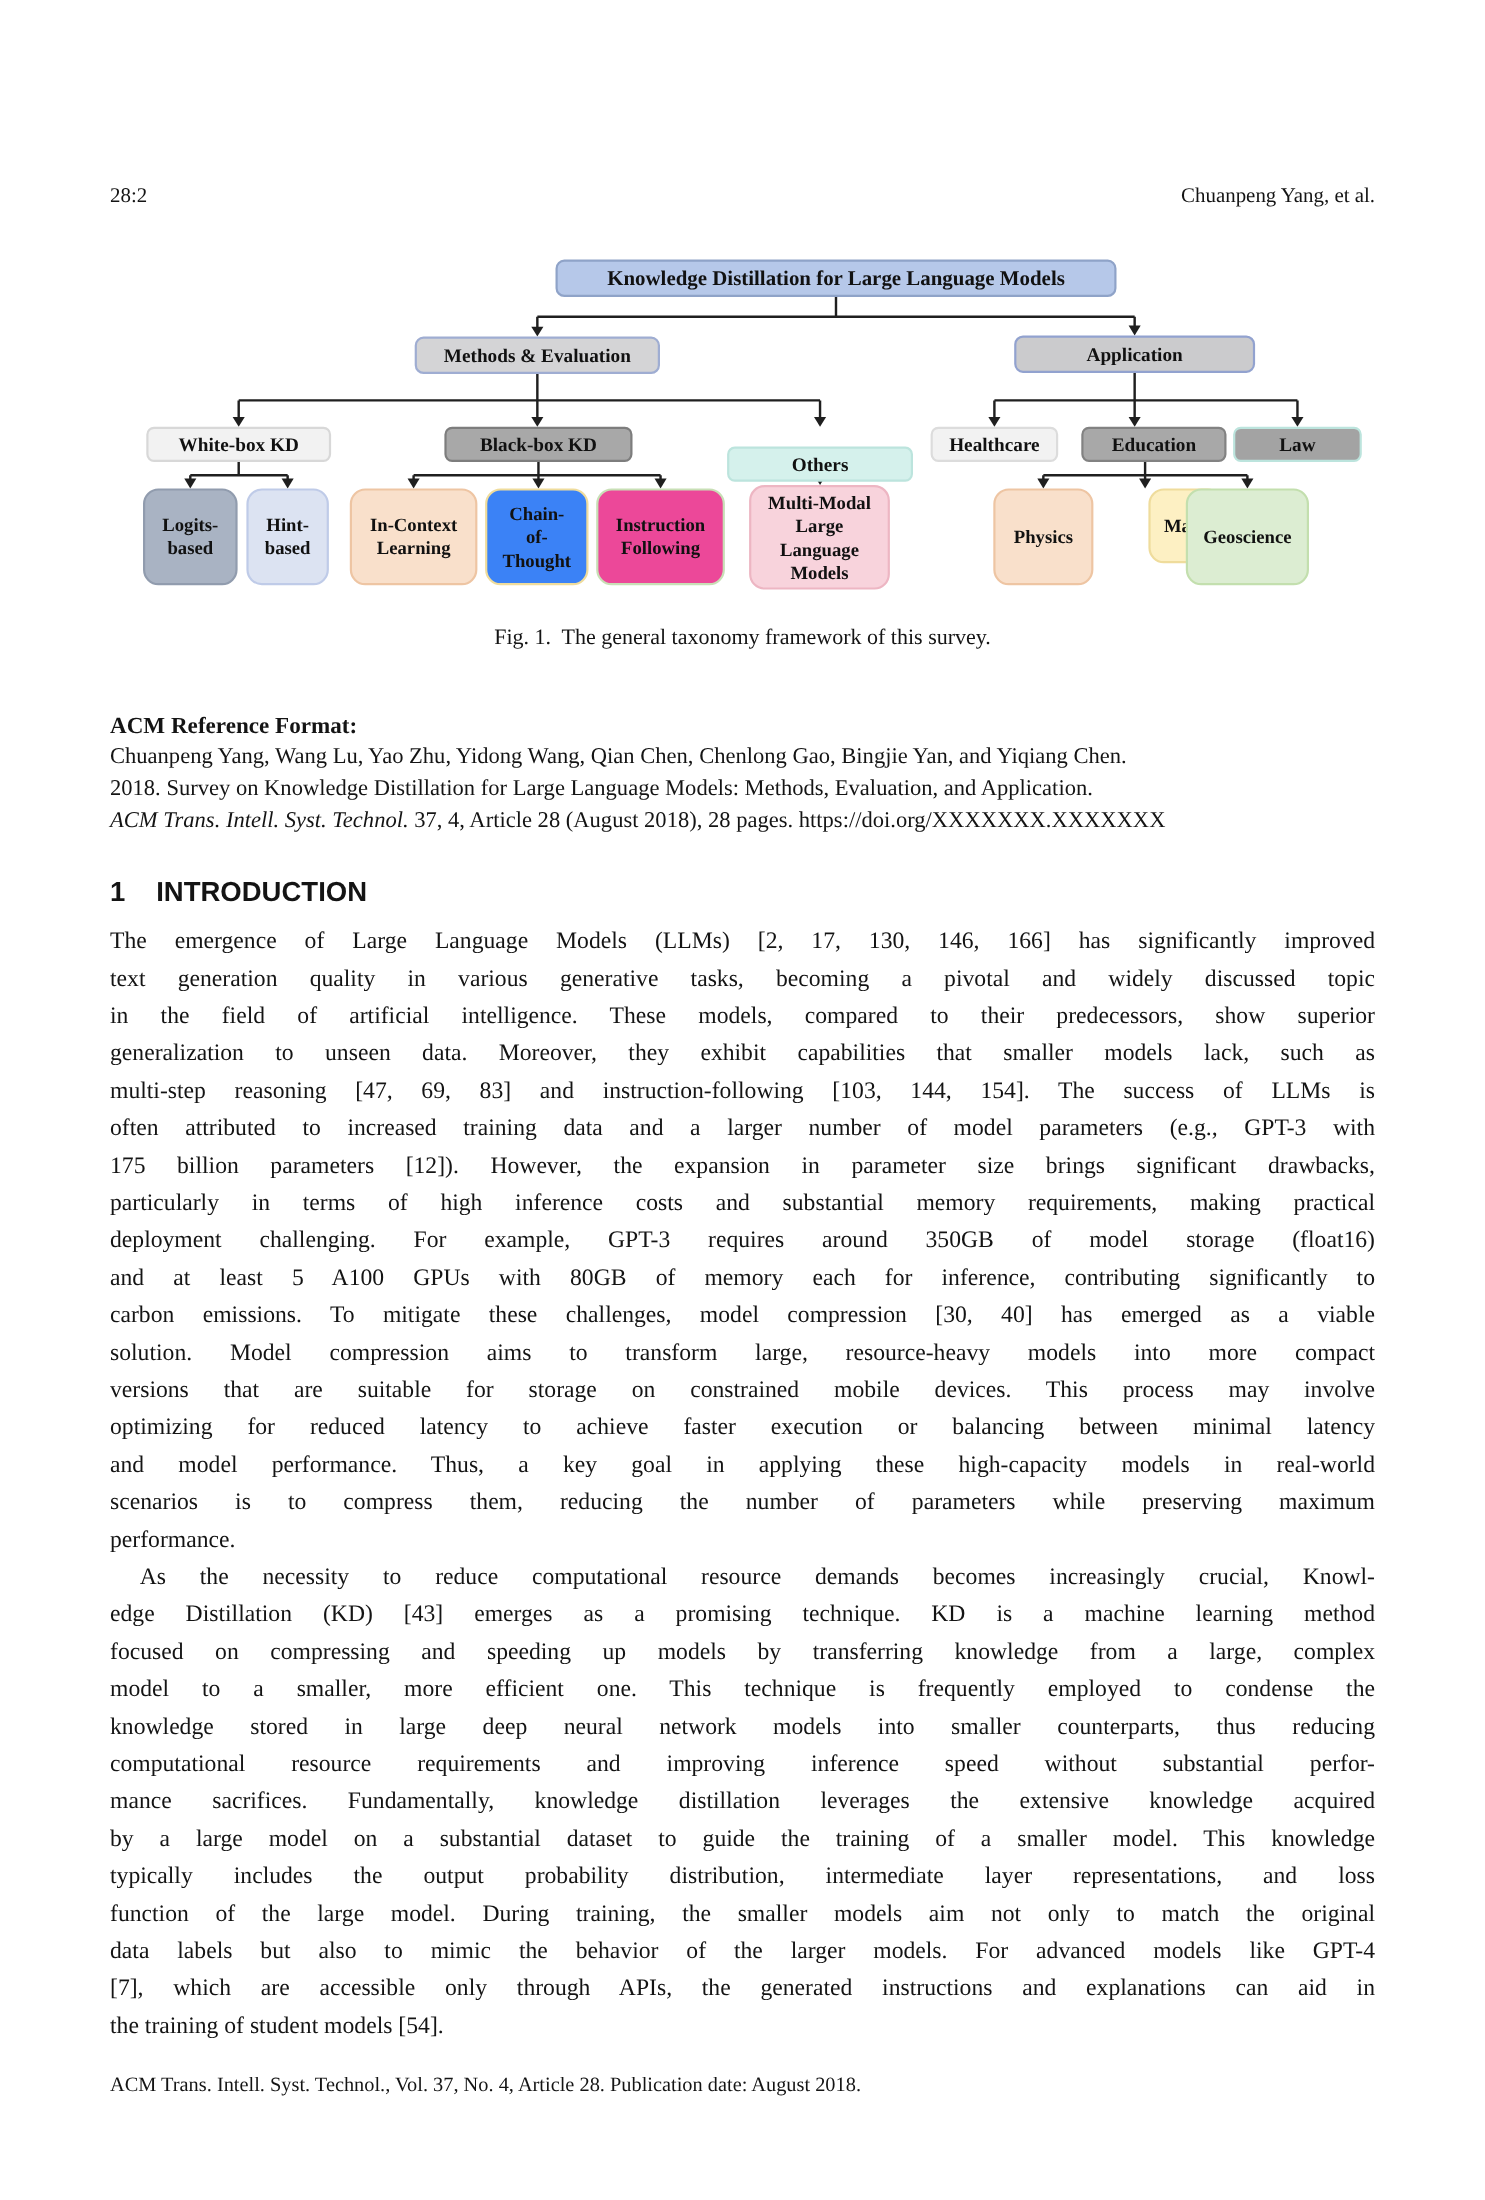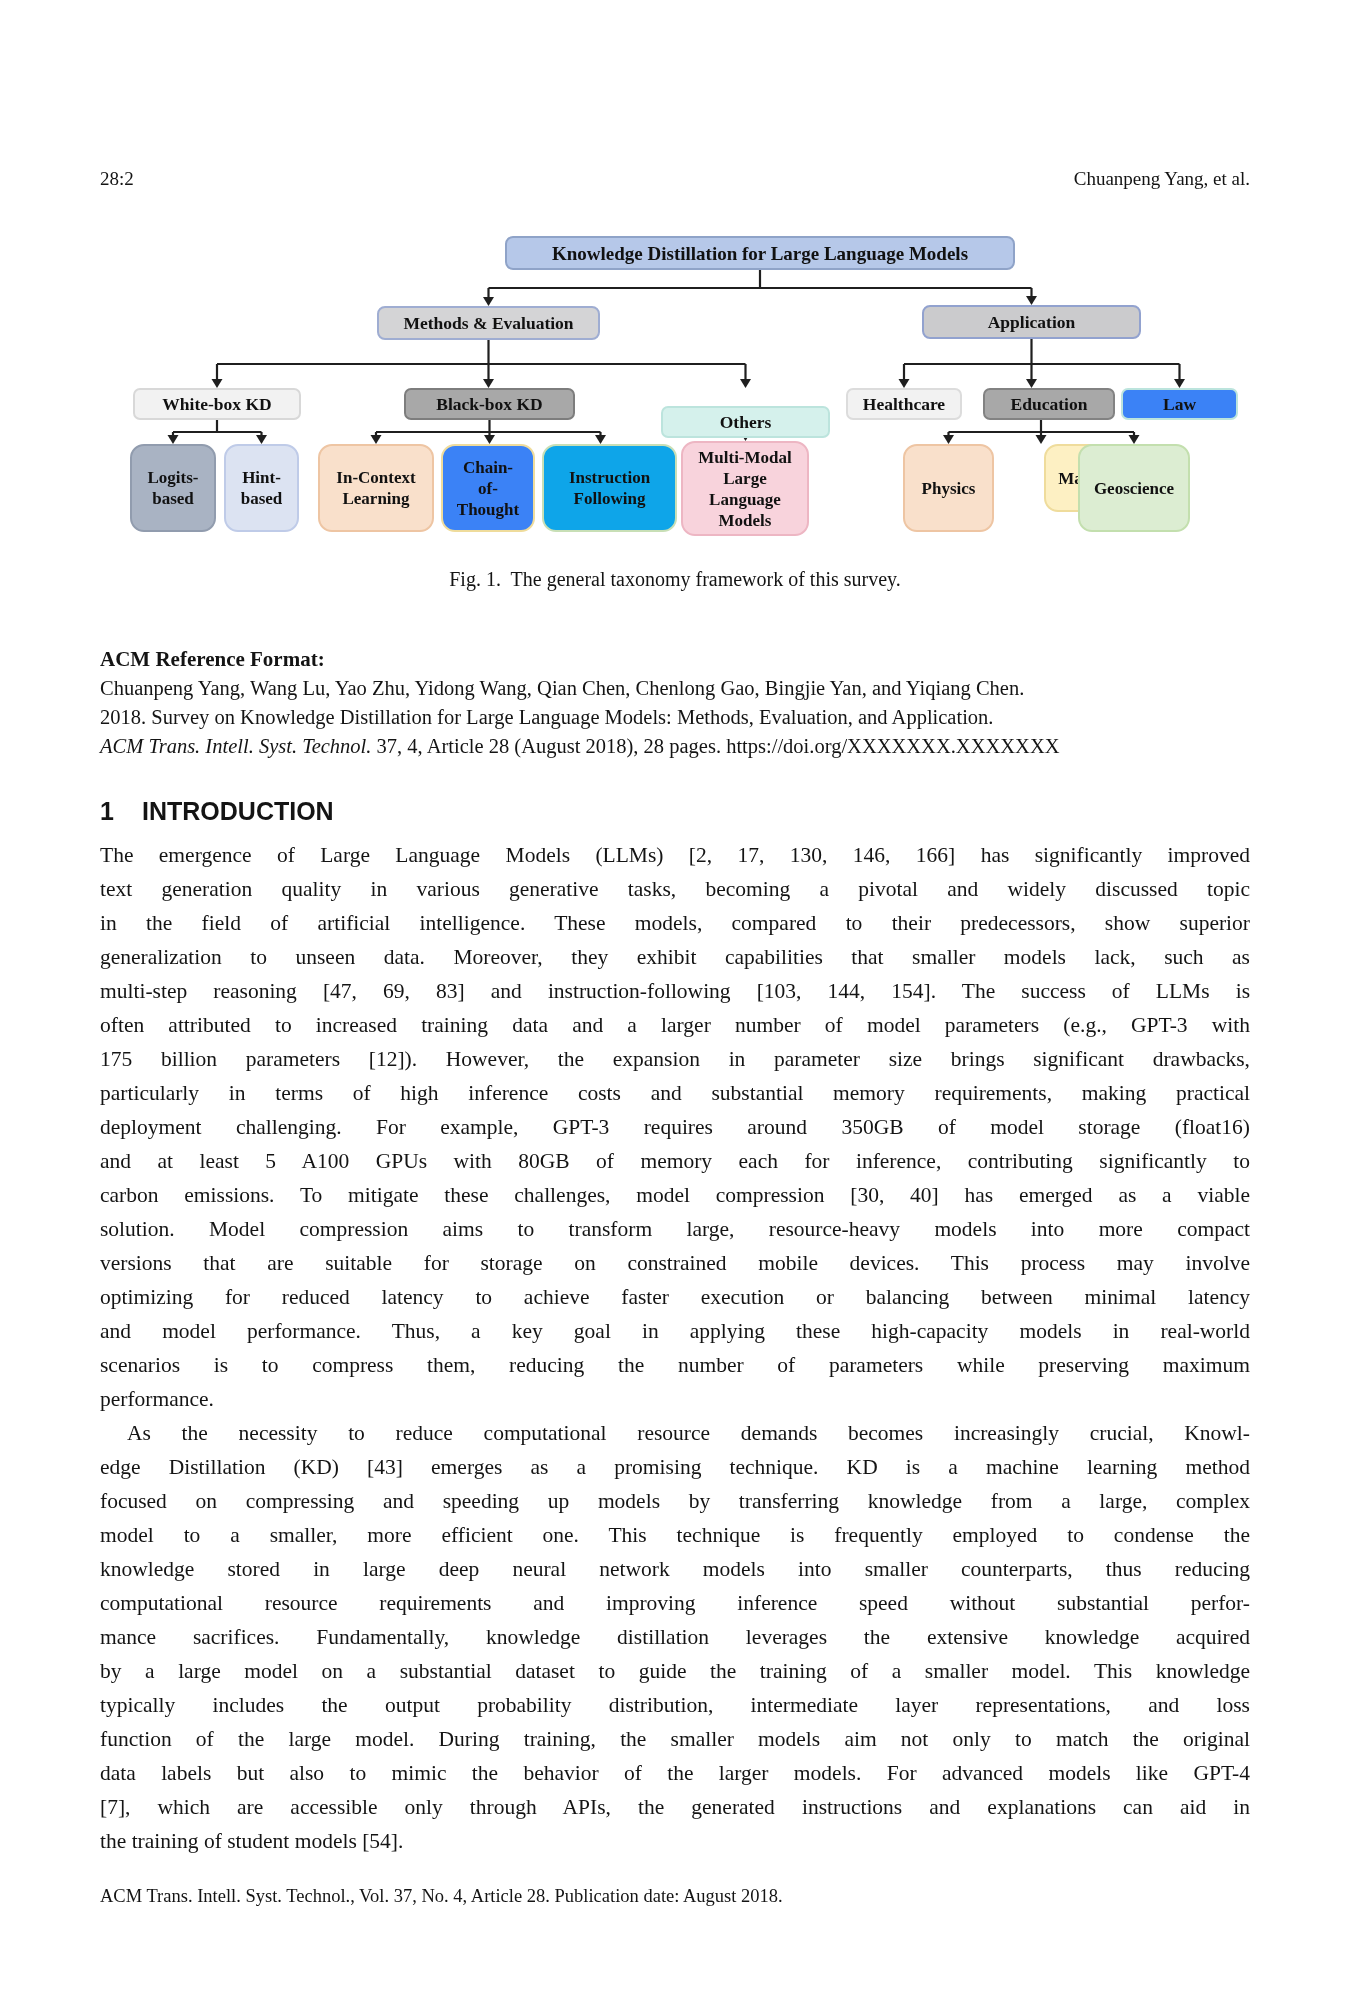--- a/index.html
+++ b/index.html
@@ -80,41 +80,41 @@
         </div>
         <div class="node lvl2" style="left: 561px; top: 158px; width: 169px; height: 32px; background: rgb(213, 241, 236); border-color: rgb(188, 228, 221); margin-top: 18px;">
           <div class="nline">Others</div>
         </div>
         <div class="node lvl2" style="left: 746px; top: 158px; width: 116px; height: 32px; background: rgb(242, 242, 242); border-color: rgb(220, 220, 220);">
           <div class="nline">Healthcare</div>
         </div>
         <div class="node lvl2" style="left: 883px; top: 158px; width: 132px; height: 32px; background: rgb(168, 168, 168); border-color: rgb(130, 130, 130);">
           <div class="nline">Education</div>
         </div>
-        <div class="node lvl2" style="left: 1021px; top: 158px; width: 117px; height: 32px; background: #3b82f6; border-color: rgb(188, 228, 221);">
+        <div class="node lvl2" style="left: 1021px; top: 158px; width: 117px; height: 32px; background: #a3a3a3; border-color: rgb(188, 228, 221);">
           <div class="nline">Law</div>
         </div>
         <div class="node leaf" style="left: 30px; top: 214px; width: 86px; height: 88px; background: rgb(169, 179, 195); border-color: rgb(145, 156, 174);">
           <div class="nline">Logits-</div>
           <div class="nline">based</div>
         </div>
         <div class="node leaf" style="left: 124px; top: 214px; width: 75px; height: 88px; background: rgb(220, 227, 242); border-color: rgb(191, 203, 232);">
           <div class="nline">Hint-</div>
           <div class="nline">based</div>
         </div>
         <div class="node leaf" style="left: 218px; top: 214px; width: 116px; height: 88px; background: rgb(249, 224, 203); border-color: rgb(238, 197, 163);">
           <div class="nline">In-Context</div>
           <div class="nline">Learning</div>
         </div>
         <div class="node leaf" style="left: 341px; top: 214px; width: 94px; height: 88px; background: #3b82f6; border-color: rgb(239, 220, 156);">
           <div class="nline">Chain-</div>
           <div class="nline">of-</div>
           <div class="nline">Thought</div>
         </div>
-        <div class="node leaf" style="left: 442px; top: 214px; width: 135px; height: 88px; background: #0ea5e9; border-color: rgb(200, 223, 182);">
+        <div class="node leaf" style="left: 442px; top: 214px; width: 117px; height: 88px; background: #ec4899; border-color: rgb(200, 223, 182);">
           <div class="nline">Instruction</div>
           <div class="nline">Following</div>
         </div>
         <div class="node leaf" style="left: 581px; top: 211px; width: 128px; height: 95px; background: rgb(248, 211, 220); border-color: rgb(237, 182, 195);">
           <div class="nline">Multi-Modal</div>
           <div class="nline">Large</div>
           <div class="nline">Language</div>
           <div class="nline">Models</div>
         </div>
         <div class="node leaf" style="left: 803px; top: 214px; width: 91px; height: 88px; background: rgb(249, 224, 203); border-color: rgb(238, 197, 163);">

